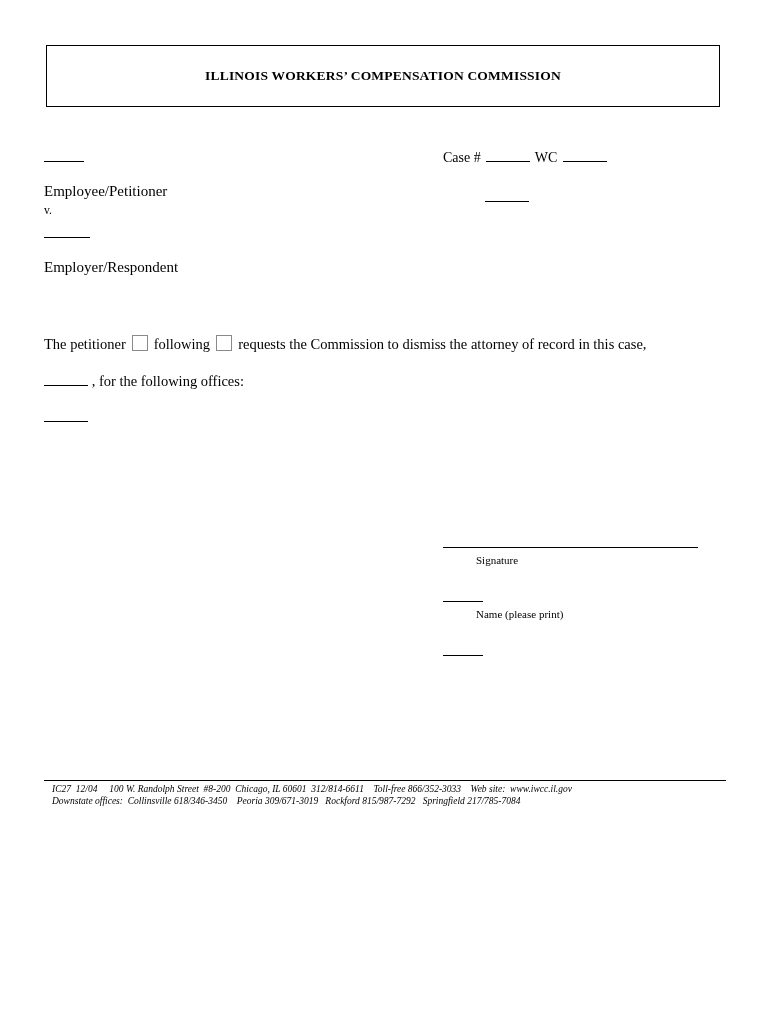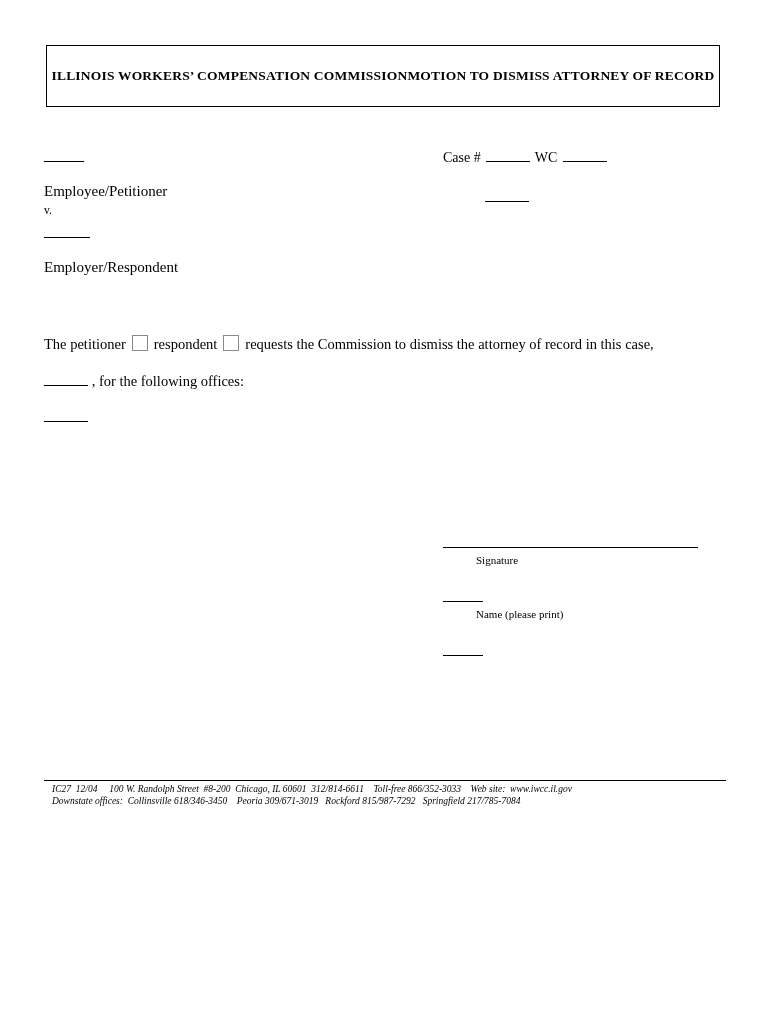--- a/index.html
+++ b/index.html
@@ -209,21 +209,20 @@
   }
   .footer-line.second { margin-top: 0px; }
 </style>
 </head>
 <body>
 
 <div class="page">
 
   <div class="header-box">
     <div class="header-line">ILLINOIS WORKERS’ COMPENSATION COMMISSION</div>
-    <div class="header-line">MOTION TO DISMISS ATTORNEY OF RECORD</div>
   </div>
 
   <div class="caption-left">
     <div class="blank-line rule-sm"></div>
     <div class="cap-label">Employee/Petitioner</div>
     <div class="cap-v">v.</div>
     <div class="cap-gap"></div>
     <div class="blank-line rule-md"></div>
     <div class="cap-label">Employer/Respondent</div>
   </div>
@@ -231,21 +230,21 @@
   <div class="caption-right">
     <div class="case-line">
       <span>Case #</span><span class="case-blank"></span><span>WC</span><span class="case-blank2"></span>
     </div>
     <div class="case-line case-second">
       <span class="case-blank"></span>
     </div>
   </div>
 
   <div class="body-para">
-    <span>The petitioner</span><span class="checkbox"></span><span>respondent</span><span class="checkbox"></span><span>requests the Commission to dismiss the attorney of record in this case,</span>
+    <span>The petitioner</span><span class="checkbox"></span><span>following</span><span class="checkbox"></span><span>requests the Commission to dismiss the attorney of record in this case,</span>
   </div>
 
   <div class="line2">
     <span class="inline-blank-44"></span>
     <span>,  for the following offices:</span>
   </div>
 
   <div class="line3">
     <div class="blank-line blank-44"></div>
   </div>

